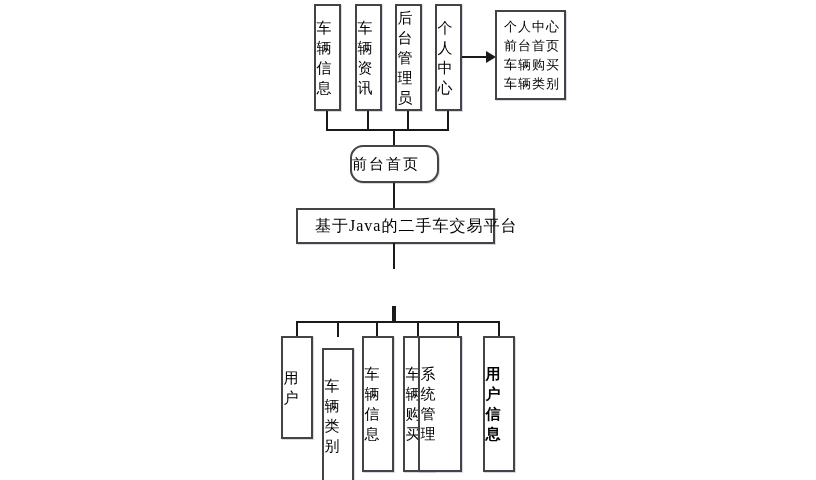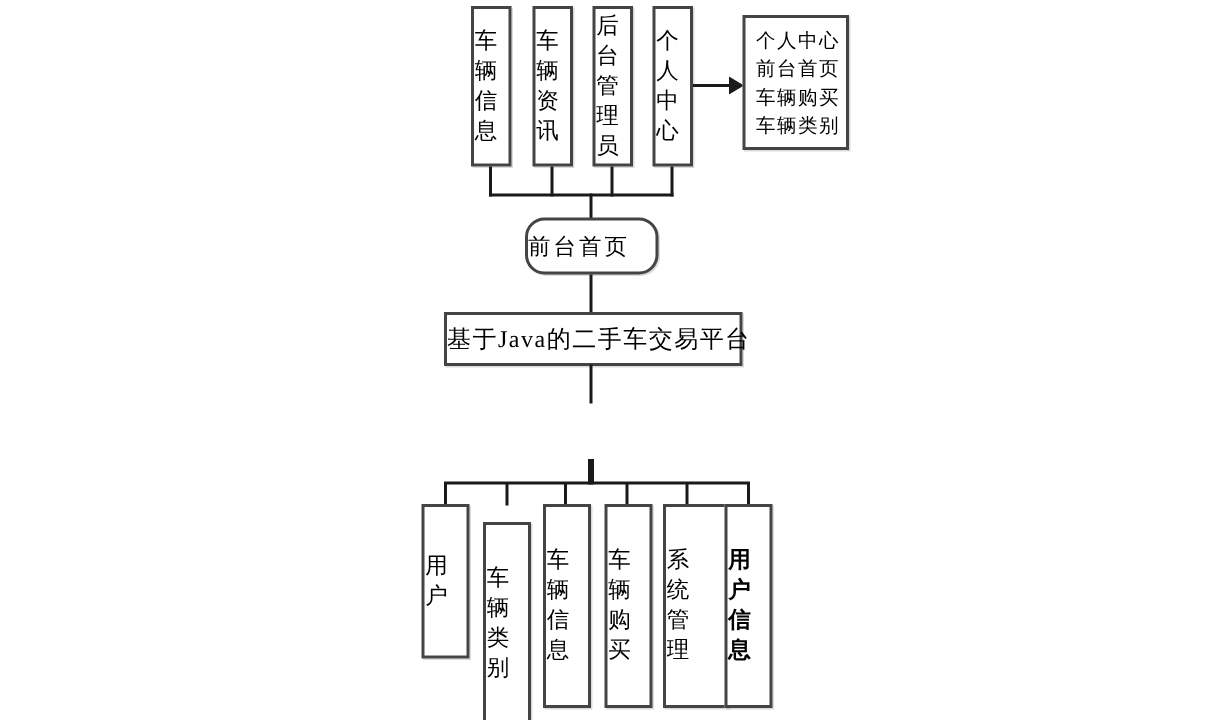--- a/index.html
+++ b/index.html
@@ -107,21 +107,21 @@
   <div class="line" style="left:447px; top:111px; width:2px; height:20px;"></div>
   <div class="line" style="left:326px; top:129px; width:123px; height:2px;"></div>
   <div class="line" style="left:393px; top:129px; width:2px; height:17px;"></div>
 
   <div class="box" style="left:350px; top:145px; width:89px; height:38px;border-radius:13px;">
     <span class="hlabel">前台首页</span>
   </div>
 
   <div class="line" style="left:393px; top:183px; width:2px; height:26px;"></div>
 
-  <div class="box" style="left:296px; top:208px; width:199px; height:36px;">
+  <div class="box" style="left:296px; top:208px; width:199px; height:36px;padding-left:17px;">
     <span class="title-label">基于Java的二手车交易平台</span>
   </div>
 
   <div class="line" style="left:393px; top:243px; width:2px; height:26px;"></div>
 
 
   <div class="line" style="left:392px; top:306px; width:4px; height:17px;"></div>
   <div class="line" style="left:296px; top:321px; width:204px; height:2px;"></div>
 
   <div class="line" style="left:296px; top:322px; width:2px; height:15px;"></div>
@@ -136,20 +136,20 @@
   </div>
   <div class="box vtext" style="left:322px; top:348px; width:32px; height:136px;">
     <span class="vlabel">车辆类别</span>
   </div>
   <div class="box vtext" style="left:362px; top:336px; width:32px; height:136px;">
     <span class="vlabel">车辆信息</span>
   </div>
   <div class="box vtext" style="left:403px; top:336px; width:32px; height:136px;">
     <span class="vlabel">车辆购买</span>
   </div>
-  <div class="box vtext" style="left:442px; top:336px; width:44px; height:136px;">
+  <div class="box vtext" style="left:418px; top:336px; width:44px; height:136px;">
     <span class="vlabel">系统管理</span>
   </div>
   <div class="box vtext" style="left:483px; top:336px; width:32px; height:136px;font-weight:bold;">
     <span class="vlabel">用户信息</span>
   </div>
 
 </div>
 
 </body></html>

